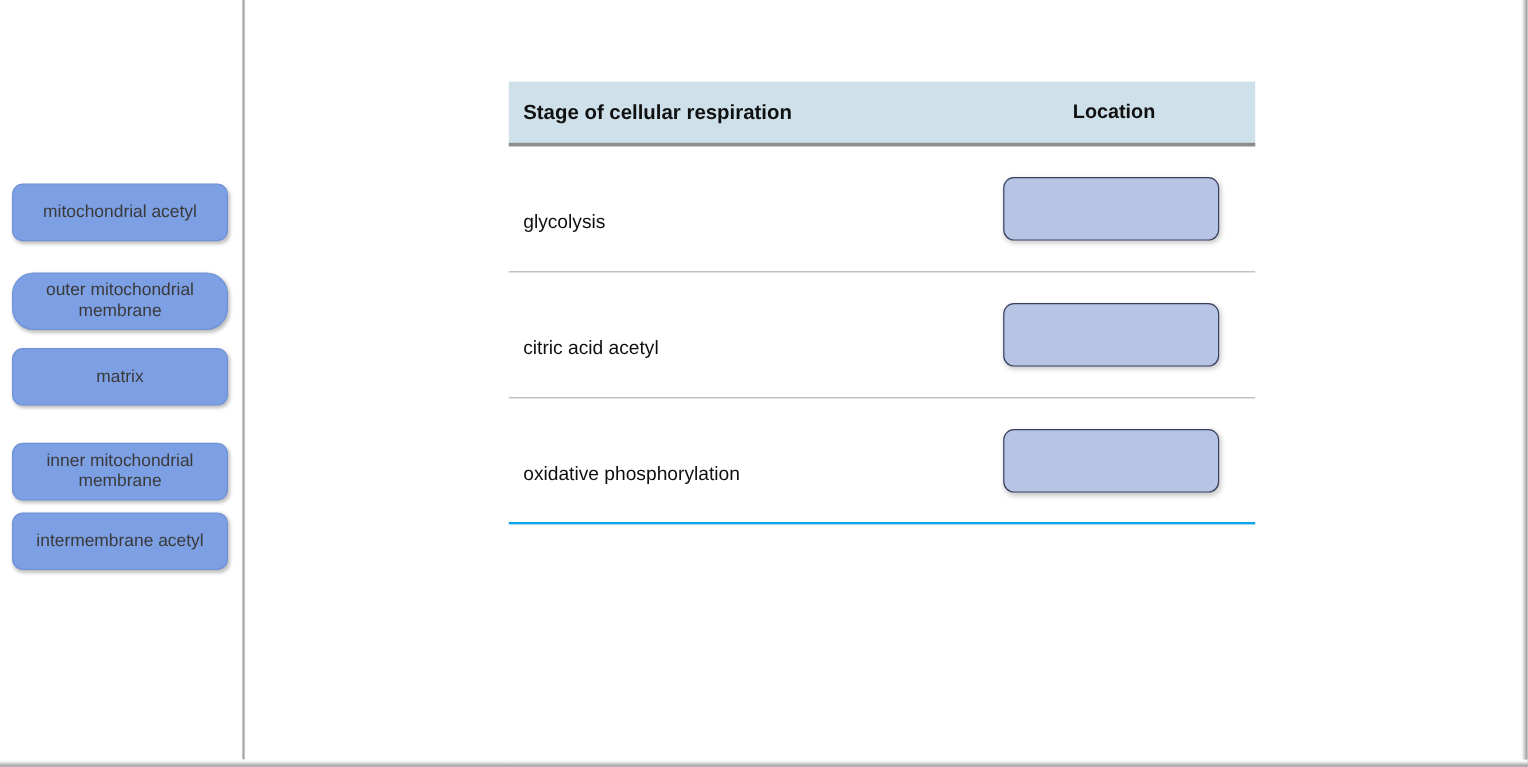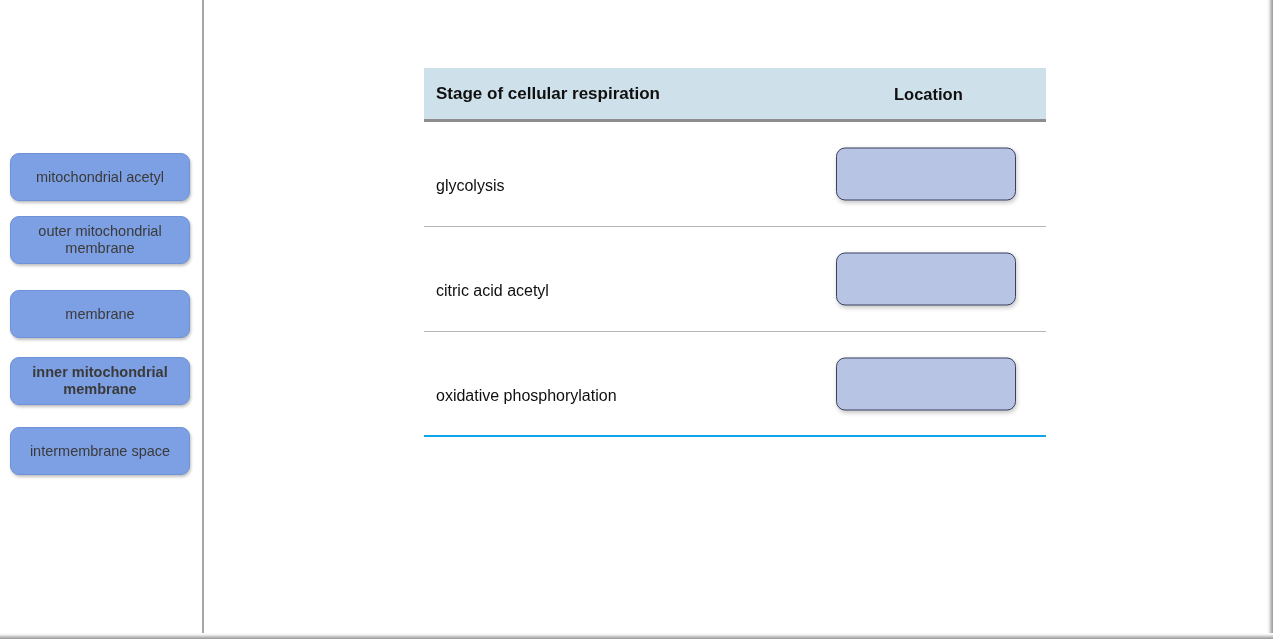--- a/index.html
+++ b/index.html
@@ -74,23 +74,23 @@
     justify-content: center;
     text-align: center;
     color: #3a3a3a;
     font-size: 14.5px;
     line-height: 17px;
     padding: 0 6px;
     cursor: move;
     user-select: none;
   }
   .tile-1 { top: 153px; }
-  .tile-2 { top: 216px; }
+  .tile-2 { top: 227px; border-radius: 18px; }
   .tile-3 { top: 290px; }
-  .tile-4 { top: 357px; font-weight: bold; }
+  .tile-4 { top: 369px; }
   .tile-5 { top: 427px; }
 
   
   #content-area {
     position: absolute;
     left: 204px;
     top: 0;
     width: 1063px;
     height: 633px;
     background: #ffffff;
@@ -182,27 +182,27 @@
 <div id="app-root">
 
   <div id="tile-panel">
     <div class="tile tile-1">
       <span>mitochondrial acetyl</span>
     </div>
     <div class="tile tile-2">
       <span>outer mitochondrial membrane</span>
     </div>
     <div class="tile tile-3">
-      <span>membrane</span>
+      <span>matrix</span>
     </div>
     <div class="tile tile-4">
       <span>inner mitochondrial membrane</span>
     </div>
     <div class="tile tile-5">
-      <span>intermembrane space</span>
+      <span>intermembrane acetyl</span>
     </div>
   </div>
 
   <div id="panel-divider"></div>
 
   <div id="content-area">
 
     <div id="resp-table">
 
       <div class="table-header">

